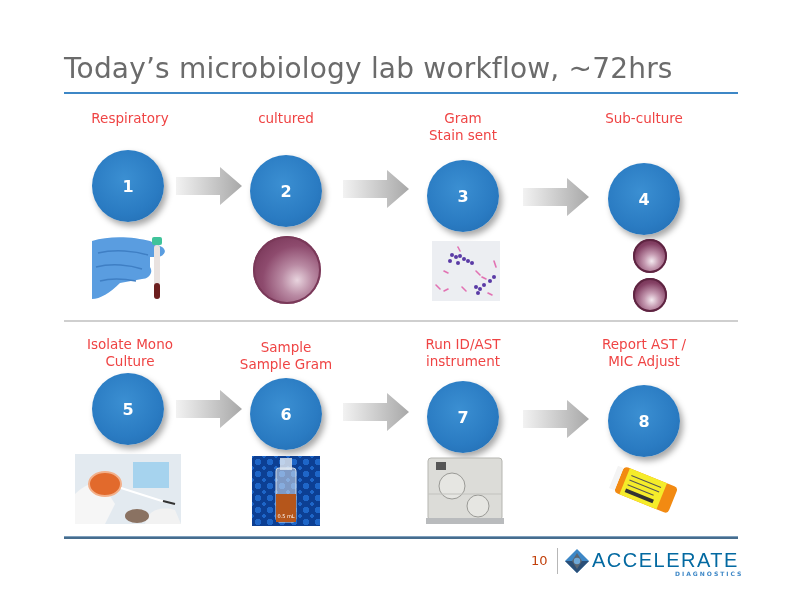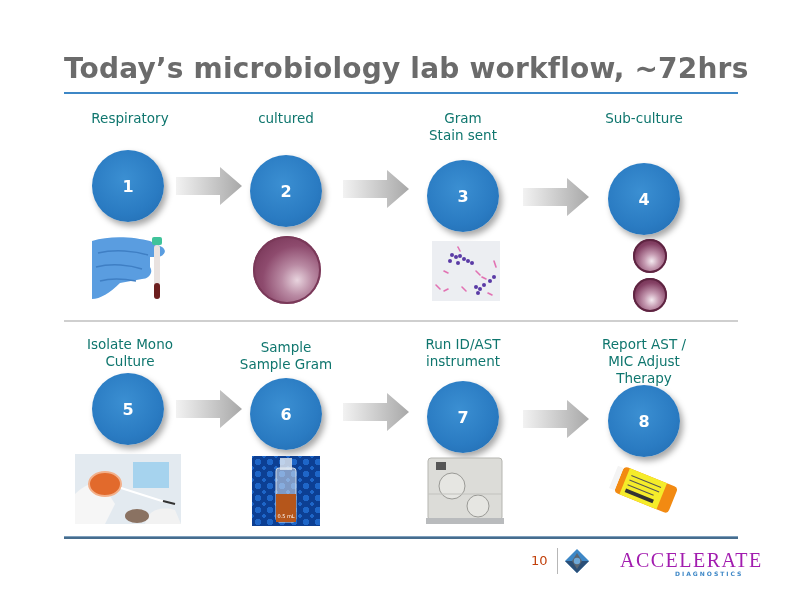--- a/index.html
+++ b/index.html
@@ -1,30 +1,30 @@
 <!DOCTYPE html>
 <html><head>
 <meta charset="utf-8">
 <style>
   * { box-sizing: border-box; margin: 0; padding: 0; }
   html, body { width: 792px; height: 590px; background: #ffffff; overflow: hidden; }
   body { position: relative; font-family: "DejaVu Sans", sans-serif; }
 
   .title {
     position: absolute; left: 64px; top: 52px;
-    font-family: "DejaVu Sans", sans-serif; font-weight: bold;
+    font-family: "DejaVu Sans", sans-serif; font-weight: normal;
     font-size: 28px; color: #6b6b6b; letter-spacing: 0.2px; white-space: nowrap;
   }
   .rule-top { position: absolute; left: 64px; top: 92px; width: 674px; height: 2px; background: #3d87c6; }
   .rule-mid { position: absolute; left: 64px; top: 320px; width: 674px; height: 2px; background: #cfcfcf; }
   .rule-bottom { position: absolute; left: 64px; top: 536px; width: 674px; height: 3px; background: #466d8e; border-top: 1px solid #7fa0bd; }
 
   .label {
     position: absolute; width: 160px; text-align: center;
-    font-family: "DejaVu Sans", sans-serif; font-size: 13.5px; line-height: 17px; color: #0f766e;
+    font-family: "DejaVu Sans", sans-serif; font-size: 13.5px; line-height: 17px; color: #ef4444;
   }
   .circle {
     position: absolute; width: 72px; height: 72px; border-radius: 50%;
     background: radial-gradient(circle at 45% 40%, #3b8fd2 0%, #2a7bc2 60%, #2169ad 100%);
     box-shadow: 3px 4px 6px rgba(0,0,0,0.35);
     display: flex; align-items: center; justify-content: center;
     color: #ffffff; font-weight: bold; font-size: 16px; font-family: "DejaVu Sans", sans-serif;
   }
   .arrow { position: absolute; width: 66px; height: 38px; }
 
@@ -45,22 +45,22 @@
     background: linear-gradient(135deg, #d8e2ea 0%, #eef2f5 45%, #c9d9e6 100%); overflow: hidden; }
   .img-prep { left: 252px; top: 456px; width: 68px; height: 70px;
     background: repeating-radial-gradient(circle at 6px 6px, #1e66c8 0 3px, #0c3f93 3px 7px);
     background-size: 12px 12px; overflow: hidden; }
   .img-instr { left: 426px; top: 456px; width: 78px; height: 70px; }
   .img-pills { left: 604px; top: 465px; width: 78px; height: 54px; }
 
   .footer-num { position: absolute; left: 531px; top: 553px; font-size: 13px; color: #c2410c; font-family: "DejaVu Sans", sans-serif; text-align: center; }
   .footer-sep { position: absolute; left: 557px; top: 548px; width: 1px; height: 26px; background: #b7b7b7; }
   .logo-icon { position: absolute; left: 565px; top: 549px; width: 24px; height: 24px; }
-  .logo-word { position: absolute; left: 620px; top: 549px; font-family: Liberation Serif, serif;
-    font-size: 20px; color: #a21caf; letter-spacing: 1.5px; font-weight: 300; }
+  .logo-word { position: absolute; left: 592px; top: 549px; font-family: Liberation Sans, sans-serif;
+    font-size: 20px; color: #0369a1; letter-spacing: 1.5px; font-weight: 300; }
   .logo-sub { position: absolute; left: 675px; top: 570px; font-family: "DejaVu Sans", sans-serif;
     font-size: 6px; color: #3d87c6; letter-spacing: 2px; font-weight: bold; }
 </style>
 </head>
 <body>
 
 <div class="title">Today’s microbiology lab workflow, ~72hrs</div>
 <div class="rule-top"></div>
 
 <div class="label" style="left:50px; top:110px;">
@@ -185,21 +185,20 @@
     <span>7</span>
   </div>
 
 <svg class="arrow" style="left:523px; top:400px;" viewBox="0 0 66 38">
   <polygon points="0,10 44,10 44,0 66,19 44,38 44,28 0,28" fill="url(#ag)"></polygon>
 </svg>
 
 <div class="label" style="left:564px; top:336px;">
   <div>Report AST /</div>
   <div>MIC Adjust</div>
-  <div>Therapy</div>
 </div>
 <div class="circle" style="left:608px; top:385px;">
     <span>8</span>
   </div>
 
 <svg class="img img-mono" viewBox="0 0 106 70">
   <rect width="106" height="70" fill="#e3eaf0"></rect>
   <rect x="58" y="8" width="36" height="26" fill="#a6d3ee"></rect>
   <path d="M0,70 L0,40 C10,30 22,26 30,34 L40,50 L30,70 Z" fill="#f6f6f6"></path>
   <ellipse cx="30" cy="30" rx="16" ry="12" fill="#e26a2c"></ellipse>

